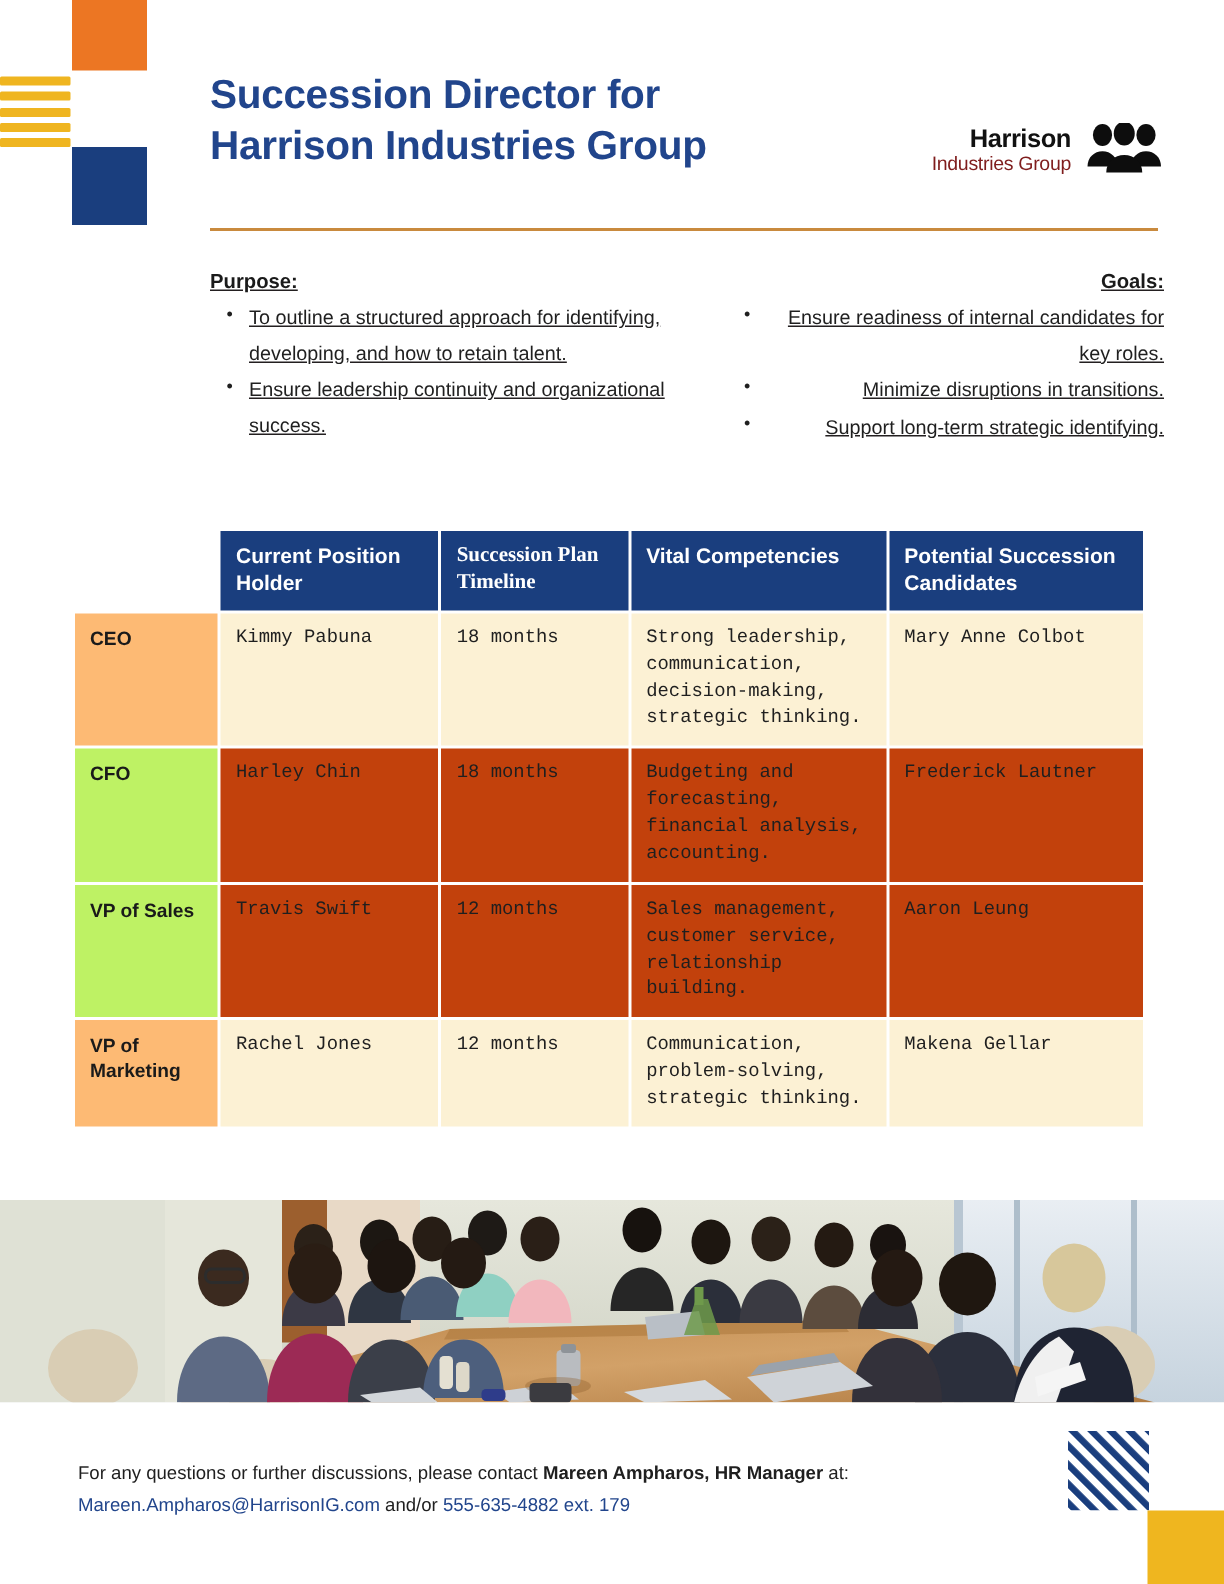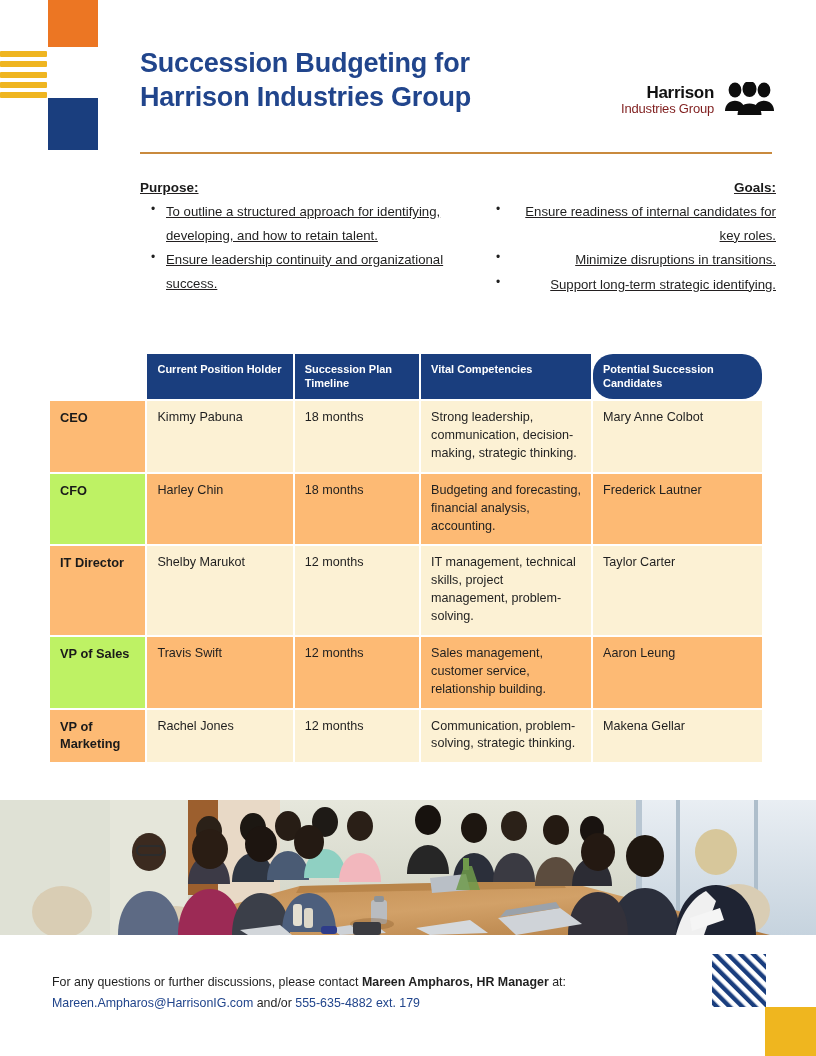--- a/index.html
+++ b/index.html
@@ -41,33 +41,33 @@
   .col li{
     position:relative;font-size:13.2px;line-height:1.78;color:#1f1f1f;margin-bottom:1px;
   }
   .col li:before{content:"•";position:absolute;left:-15px;top:-1px;font-size:12px;color:#1f1f1f;}
 
   
   .table{position:absolute;left:48px;top:352px;width:716px;border-collapse:separate;border-spacing:2px 2px;}
   .table td,.table th{vertical-align:top;padding:8px 9px 9px 10px;box-sizing:border-box;}
   .thead-blank{width:96px;background:#ffffff;padding:0;}
   .table th{
-    background:#1A3E7E;color:#ffffff;font-size:11px;font-weight:bold;line-height:1.28;
+    background:#1A3E7E;color:#ffffff;font-size:14px;font-weight:bold;line-height:1.28;
     text-align:left;
   }
   .th-mid{vertical-align:middle;}
-  .col-w1{width:148px;} .col-w2{width:126px;} .col-w3{width:172px;} .col-w4{width:172px;border-radius:20px;}
+  .col-w1{width:148px;} .col-w2{width:126px;font-family:Liberation Serif, serif;} .col-w3{width:172px;} .col-w4{width:172px;}
   .rowlabel{
     font-size:12.8px;font-weight:bold;color:#1a1a1a;line-height:1.33;width:96px;
   }
   .rowlabel.y{background:#fdba74;}
   .rowlabel.o{background:#bef264;}
-  .cell{font-size:12.6px;line-height:1.42;color:#1f1f1f;}
+  .cell{font-size:12.6px;line-height:1.42;color:#1f1f1f;font-family:Liberation Mono, monospace;}
   .r-cream .cell{background:#FCF1D4;}
-  .r-pink .cell{background:#fdba74;}
+  .r-pink .cell{background:#c2410c;}
 
   
   .photo{position:absolute;left:0;top:800px;width:816px;height:135px;overflow:hidden;}
   .photo svg{display:block;width:816px;height:135px;}
 
   
   .footer{position:absolute;left:52px;top:972px;width:600px;font-size:12.4px;line-height:1.72;color:#1f1f1f;}
   .footer b{font-weight:bold;color:#1f1f1f;}
   .footer .accent{color:#21458C;font-weight:normal;}
   .deco-hatch{position:absolute;left:712px;top:954px;width:54px;height:53px;}
@@ -81,21 +81,21 @@
 <div class="deco-stripes">
   <i></i>
     <i></i>
     <i></i>
     <i></i>
     <i></i>
 </div>
 
 <div class="header">
   <h1 class="title">
-    <span>Succession Budgeting for</span><br>
+    <span>Succession Director for</span><br>
     <span>Harrison Industries Group</span>
   </h1>
   <div class="logo">
     <div class="logo-text">
       <div class="logo-name">Harrison</div>
       <div class="logo-sub">Industries Group</div>
     </div>
     <span class="logo-mark">
       <svg viewBox="0 0 52 34" xmlns="http://www.w3.org/2000/svg">
         <ellipse cx="12" cy="8" rx="6.4" ry="7.4" fill="#0d0d0d"></ellipse>
@@ -145,27 +145,20 @@
       <td class="cell">18 months</td>
       <td class="cell">Strong leadership, communication, decision-making, strategic thinking.</td>
       <td class="cell">Mary Anne Colbot</td>
     </tr>
     <tr class="r-pink">
       <td class="rowlabel o">CFO</td>
       <td class="cell">Harley Chin</td>
       <td class="cell">18 months</td>
       <td class="cell">Budgeting and forecasting, financial analysis, accounting.</td>
       <td class="cell">Frederick Lautner</td>
-    </tr>
-    <tr class="r-cream">
-      <td class="rowlabel y">IT Director</td>
-      <td class="cell">Shelby Marukot</td>
-      <td class="cell">12 months</td>
-      <td class="cell">IT management, technical skills, project management, problem-solving.</td>
-      <td class="cell">Taylor Carter</td>
     </tr>
     <tr class="r-pink">
       <td class="rowlabel o">VP of Sales</td>
       <td class="cell">Travis Swift</td>
       <td class="cell">12 months</td>
       <td class="cell">Sales management, customer service, relationship building.</td>
       <td class="cell">Aaron Leung</td>
     </tr>
     <tr class="r-cream">
       <td class="rowlabel y">VP of Marketing</td>

